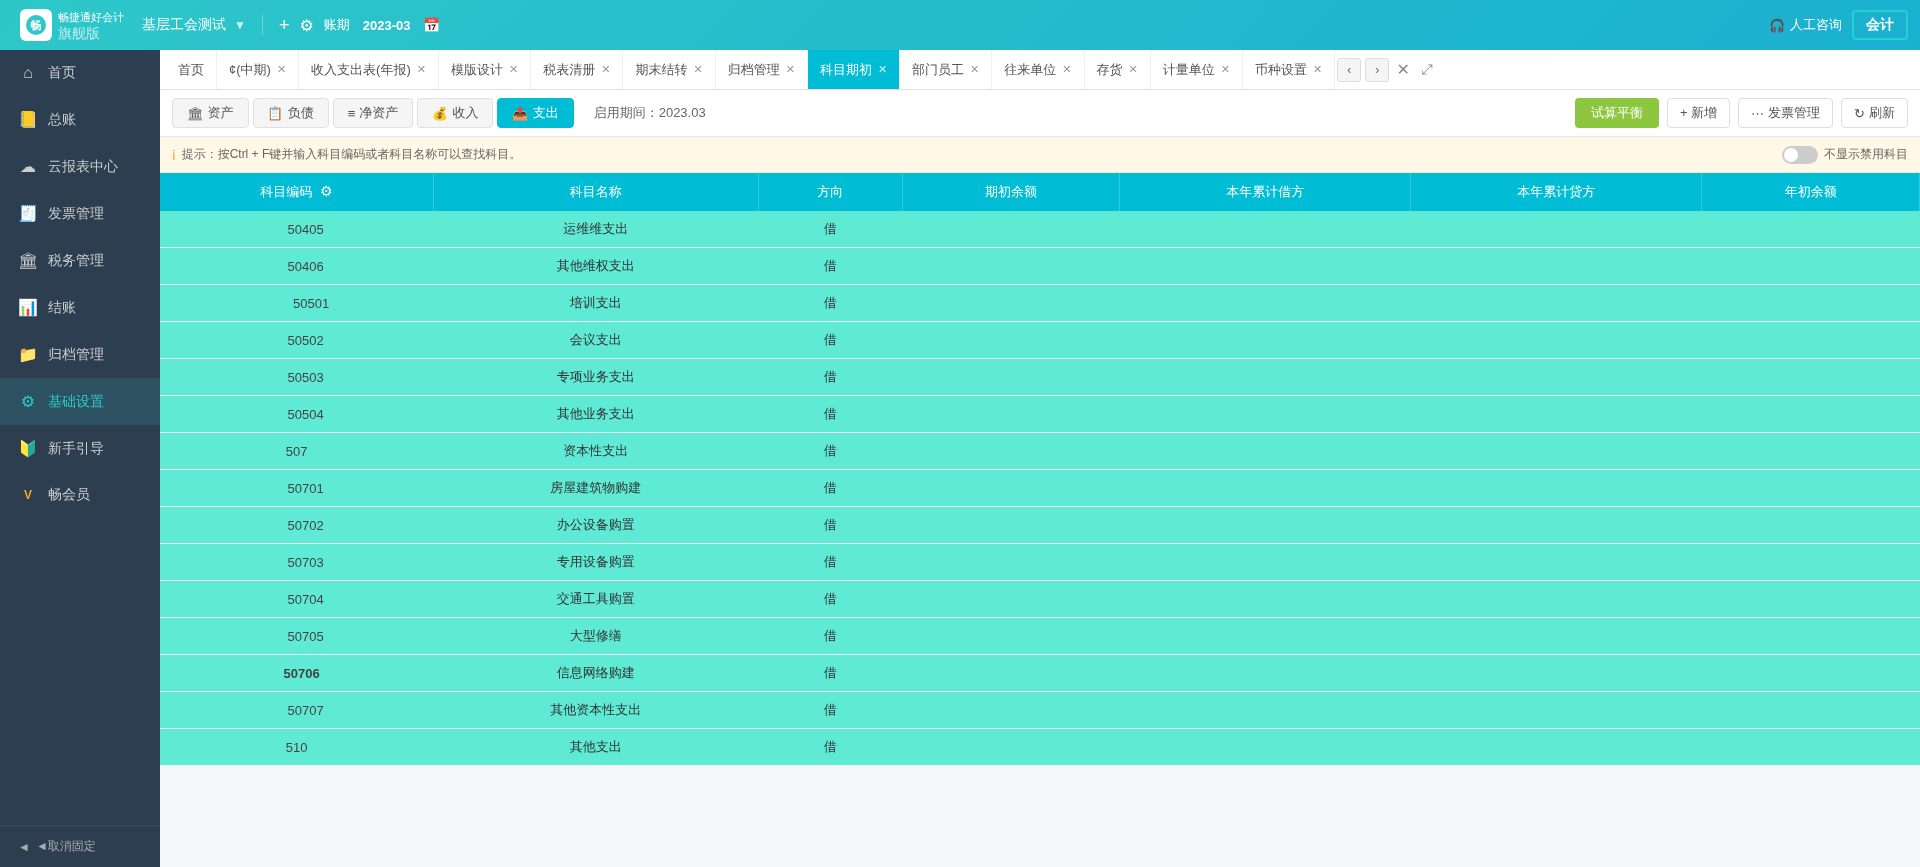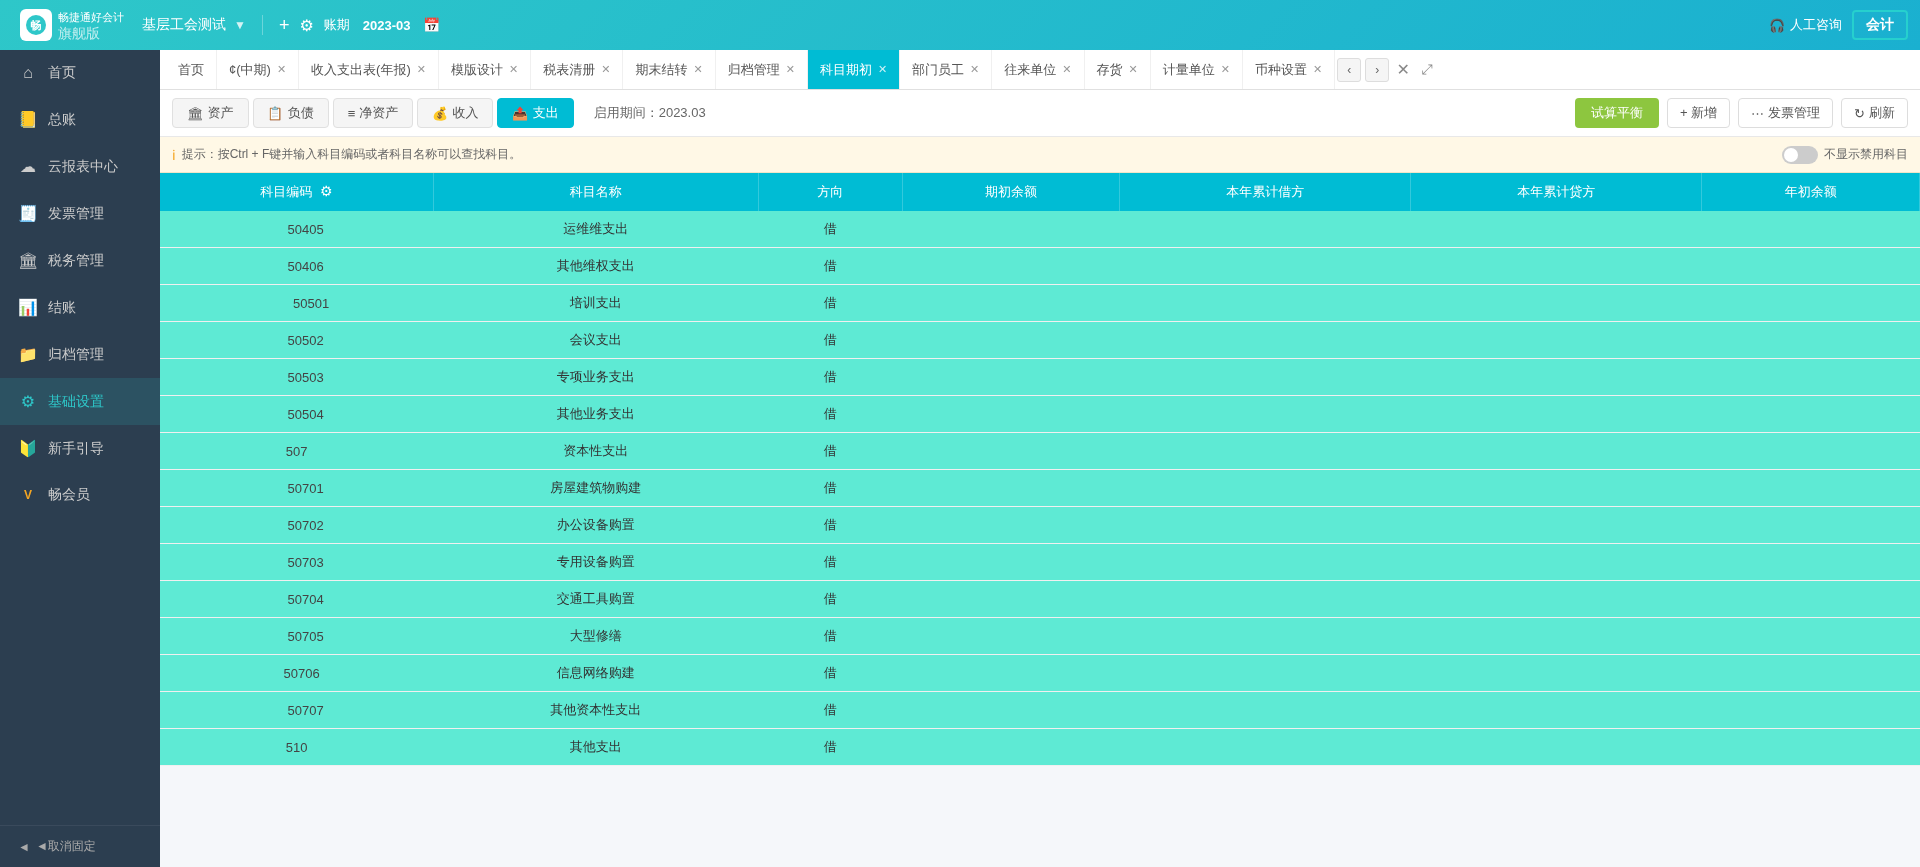--- a/index.html
+++ b/index.html
@@ -499,21 +499,21 @@
               <tr class="child-row">
                 <td style="padding-left: 30px;">50705</td>
                 <td>大型修缮</td>
                 <td>借</td>
                 <td></td>
                 <td></td>
                 <td></td>
                 <td></td>
               </tr>
               <tr class="child-row">
-                <td style="padding-left: 22px;">50706</td>
+                <td style="padding-left: 22px; font-weight: bold;">50706</td>
                 <td>信息网络购建</td>
                 <td>借</td>
                 <td></td>
                 <td></td>
                 <td></td>
                 <td></td>
               </tr>
               <tr class="child-row">
                 <td style="padding-left: 30px;">50707</td>
                 <td>其他资本性支出</td>

